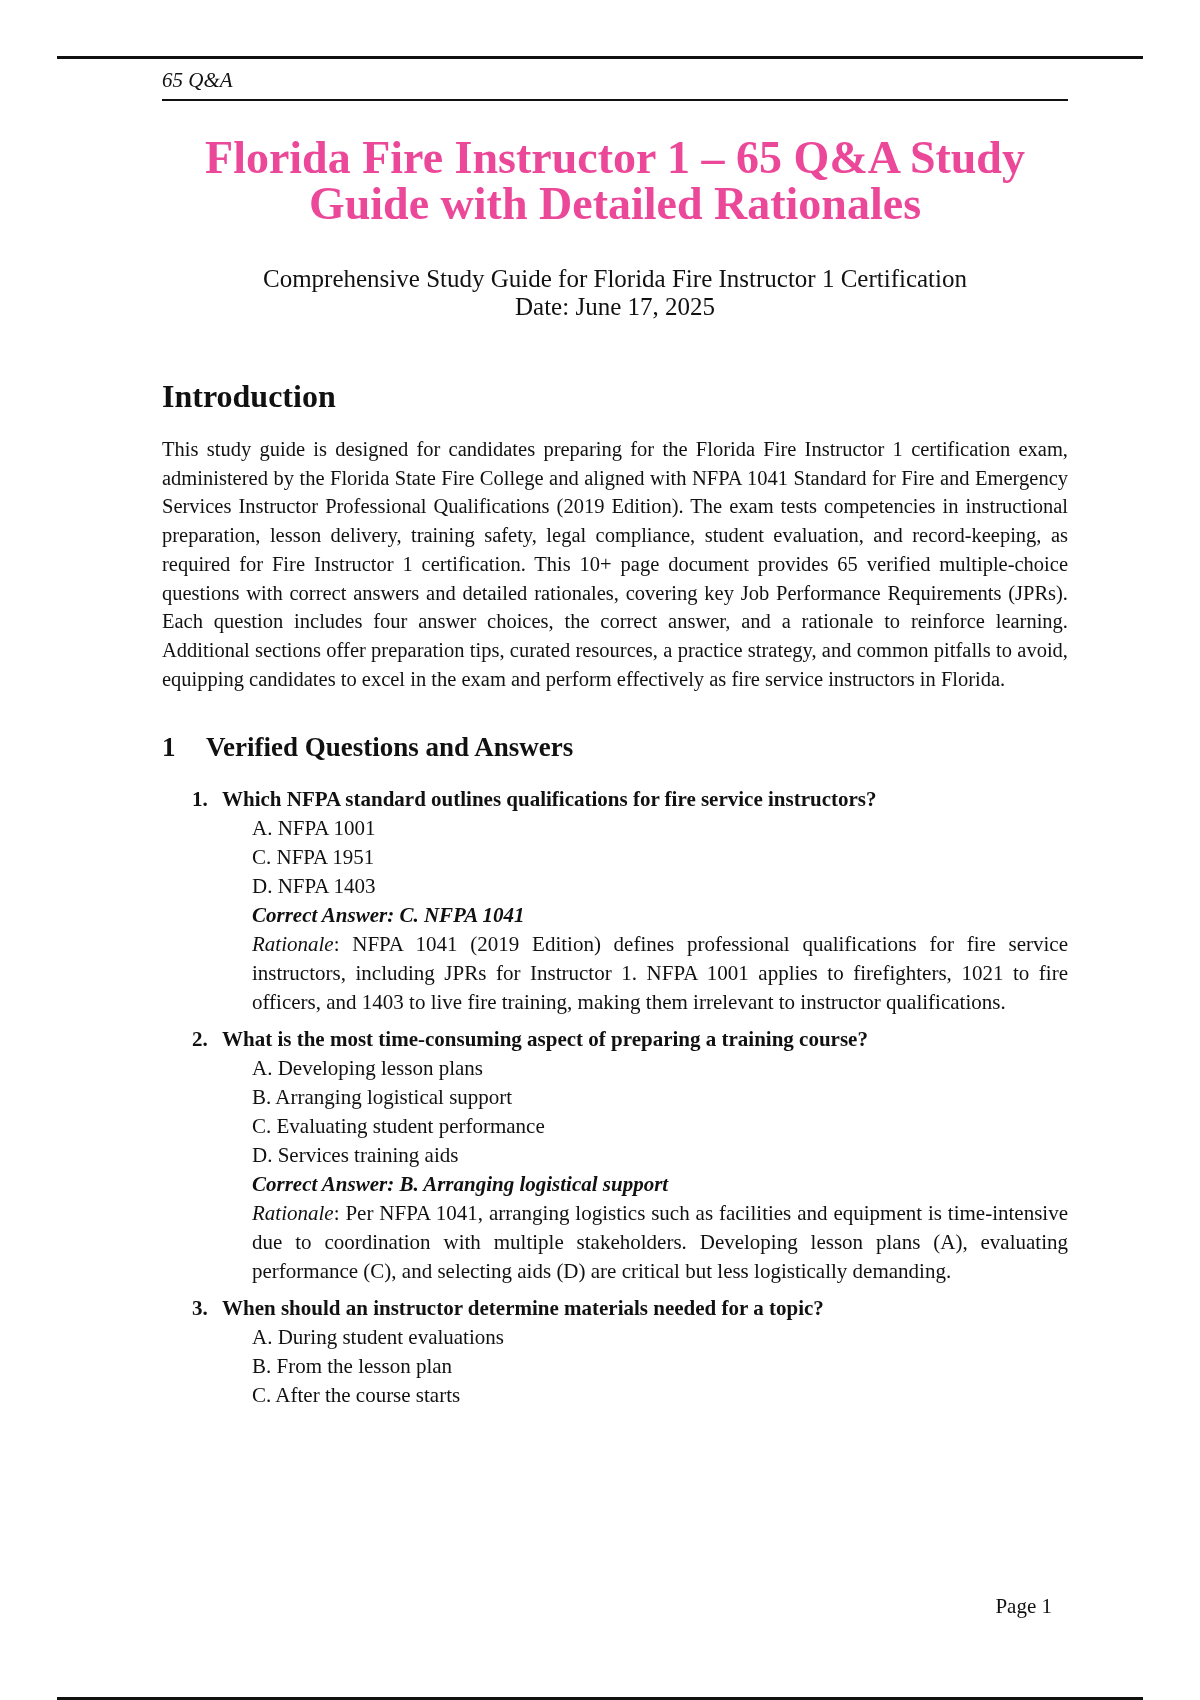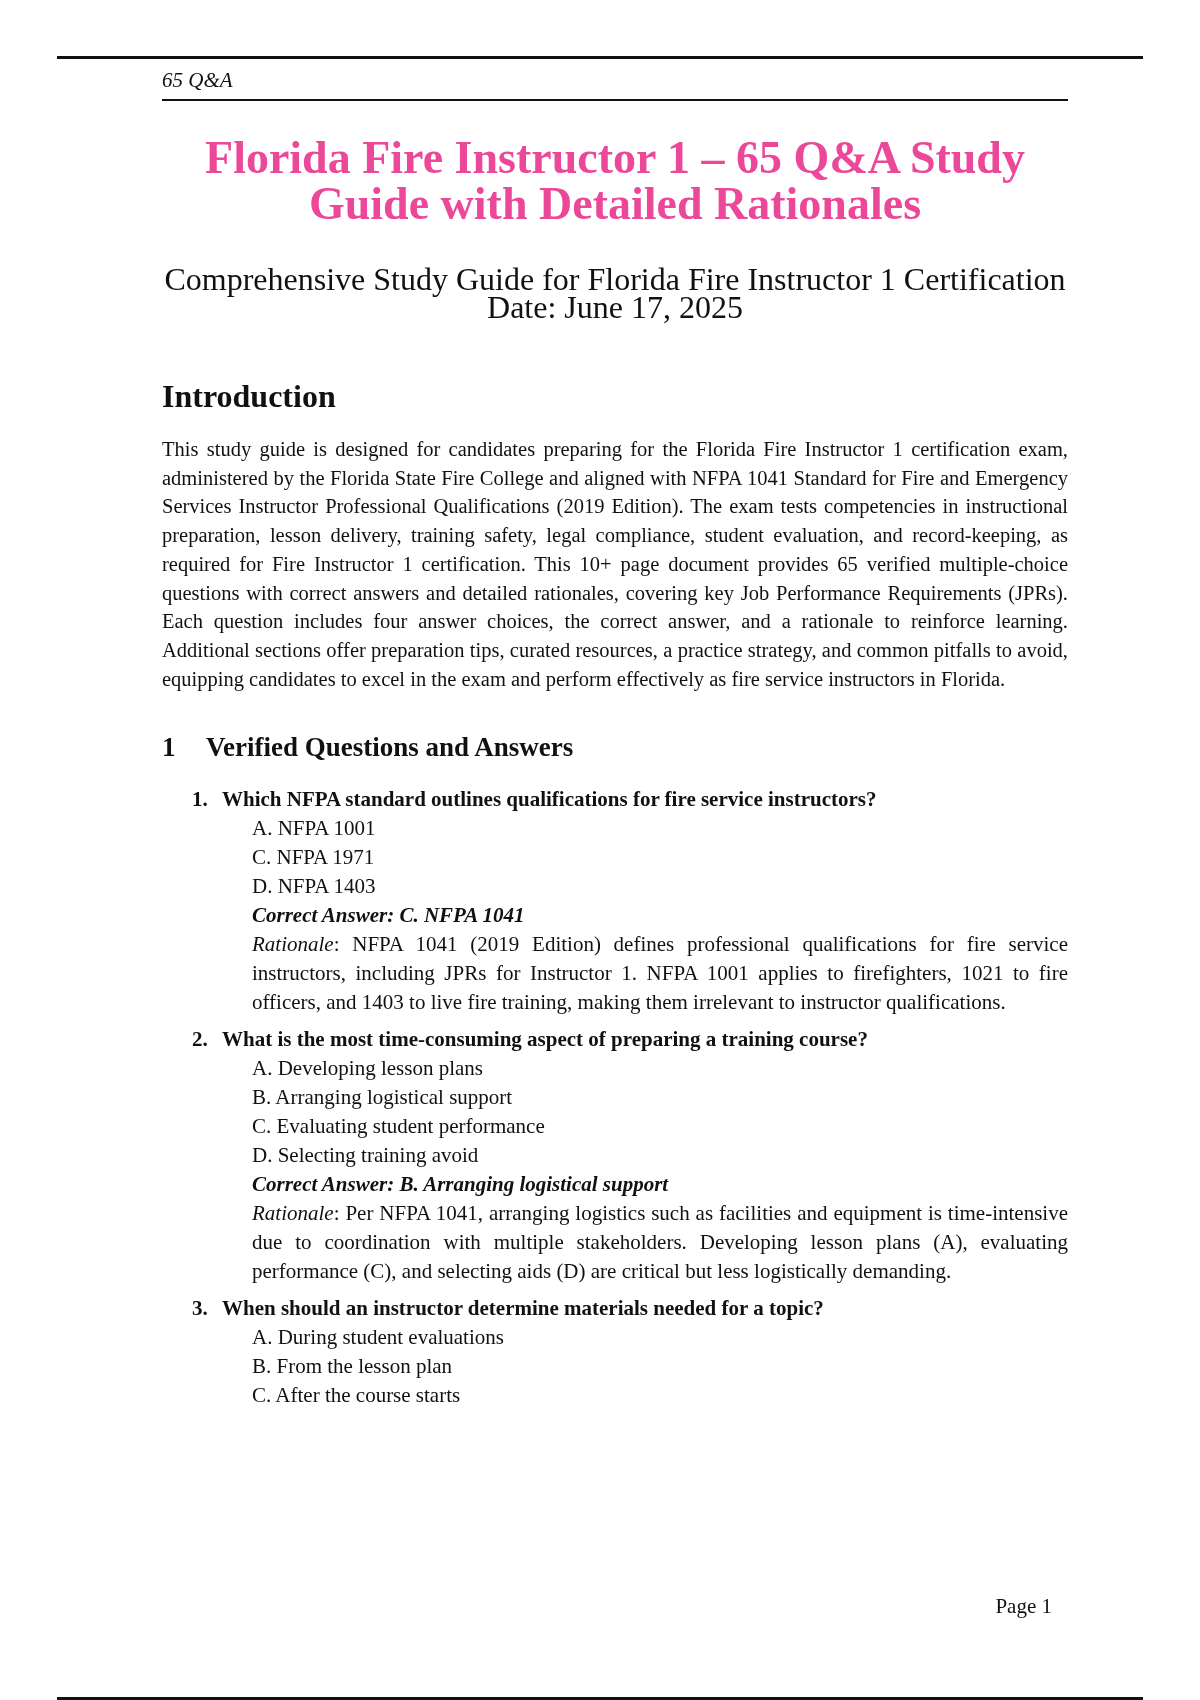--- a/index.html
+++ b/index.html
@@ -5,21 +5,21 @@
   html, body { margin: 0; padding: 0; background: #ffffff; }
   body { width: 1200px; height: 1700px; position: relative; overflow: hidden;
          font-family: "Liberation Serif", "DejaVu Serif", serif; color: #111; }
   .top-rule { position: absolute; left: 57px; top: 56px; width: 1086px; height: 3px; background: #111; }
   .bottom-rule { position: absolute; left: 57px; top: 1697px; width: 1086px; height: 3px; background: #111; }
   .page { position: absolute; left: 162px; top: 64px; width: 906px; }
   .running-header { display: flex; justify-content: space-between; font-style: italic;
                     font-size: 21px; padding-bottom: 3px; border-bottom: 2px solid #111; line-height: 32px; }
   .title { color: #ec4899; font-weight: bold; text-align: center; font-size: 46px;
            line-height: 46px; margin: 34px 0 0 0; }
-  .subtitle { text-align: center; font-size: 32px; line-height: 28px; margin-top: 38px; }
+  .subtitle { text-align: center; font-size: 25px; line-height: 28px; margin-top: 38px; }
   .intro-heading { font-weight: bold; font-size: 32px; margin-top: 60px; line-height: 30px; }
   .intro-text { font-size: 20.5px; line-height: 28.7px; text-align: justify; margin-top: 24px;
                 hyphens: manual; }
   .section-heading { font-weight: bold; font-size: 27px; margin-top: 38px; line-height: 32px; display: flex; }
   .section-num { width: 44px; }
   .qlist { margin-top: 22px; padding-left: 30px; }
   .q { margin-bottom: 8px; }
   .q-line { display: flex; font-weight: bold; font-size: 21px; line-height: 29px; }
   .q-num { width: 30px; }
   .q-body { padding-left: 60px; font-size: 21px; line-height: 29px; }
@@ -60,37 +60,37 @@
 
   <div class="qlist">
 
     <div class="q">
       <div class="q-line">
         <span class="q-num">1.</span>
         <span>Which NFPA standard outlines qualifications for fire service instructors?</span>
       </div>
       <div class="q-body">
         <div class="opt">A. NFPA 1001</div>
-        <div class="opt">C. NFPA 1971</div>
+        <div class="opt">C. NFPA 1951</div>
         <div class="opt">D. NFPA 1403</div>
         <div class="correct">Correct Answer: C. NFPA 1041</div>
         <div class="rationale"><span class="rationale-label">Rationale</span><span>: NFPA 1041 (2019 Edition) defines professional qualifications for fire service instructors, including JPRs for Instructor 1. NFPA 1001 applies to firefighters, 1021 to fire officers, and 1403 to live fire training, making them irrelevant to instructor qualifications.</span></div>
       </div>
     </div>
 
     <div class="q">
       <div class="q-line">
         <span class="q-num">2.</span>
         <span>What is the most time-consuming aspect of preparing a training course?</span>
       </div>
       <div class="q-body">
         <div class="opt">A. Developing lesson plans</div>
         <div class="opt">B. Arranging logistical support</div>
         <div class="opt">C. Evaluating student performance</div>
-        <div class="opt">D. Selecting training avoid</div>
+        <div class="opt">D. Services training aids</div>
         <div class="correct">Correct Answer: B. Arranging logistical support</div>
         <div class="rationale"><span class="rationale-label">Rationale</span><span>: Per NFPA 1041, arranging logistics such as facilities and equipment is time-intensive due to coordination with multiple stakeholders. Developing lesson plans (A), evaluating performance (C), and selecting aids (D) are critical but less logistically de­manding.</span></div>
       </div>
     </div>
 
     <div class="q">
       <div class="q-line">
         <span class="q-num">3.</span>
         <span>When should an instructor determine materials needed for a topic?</span>
       </div>

